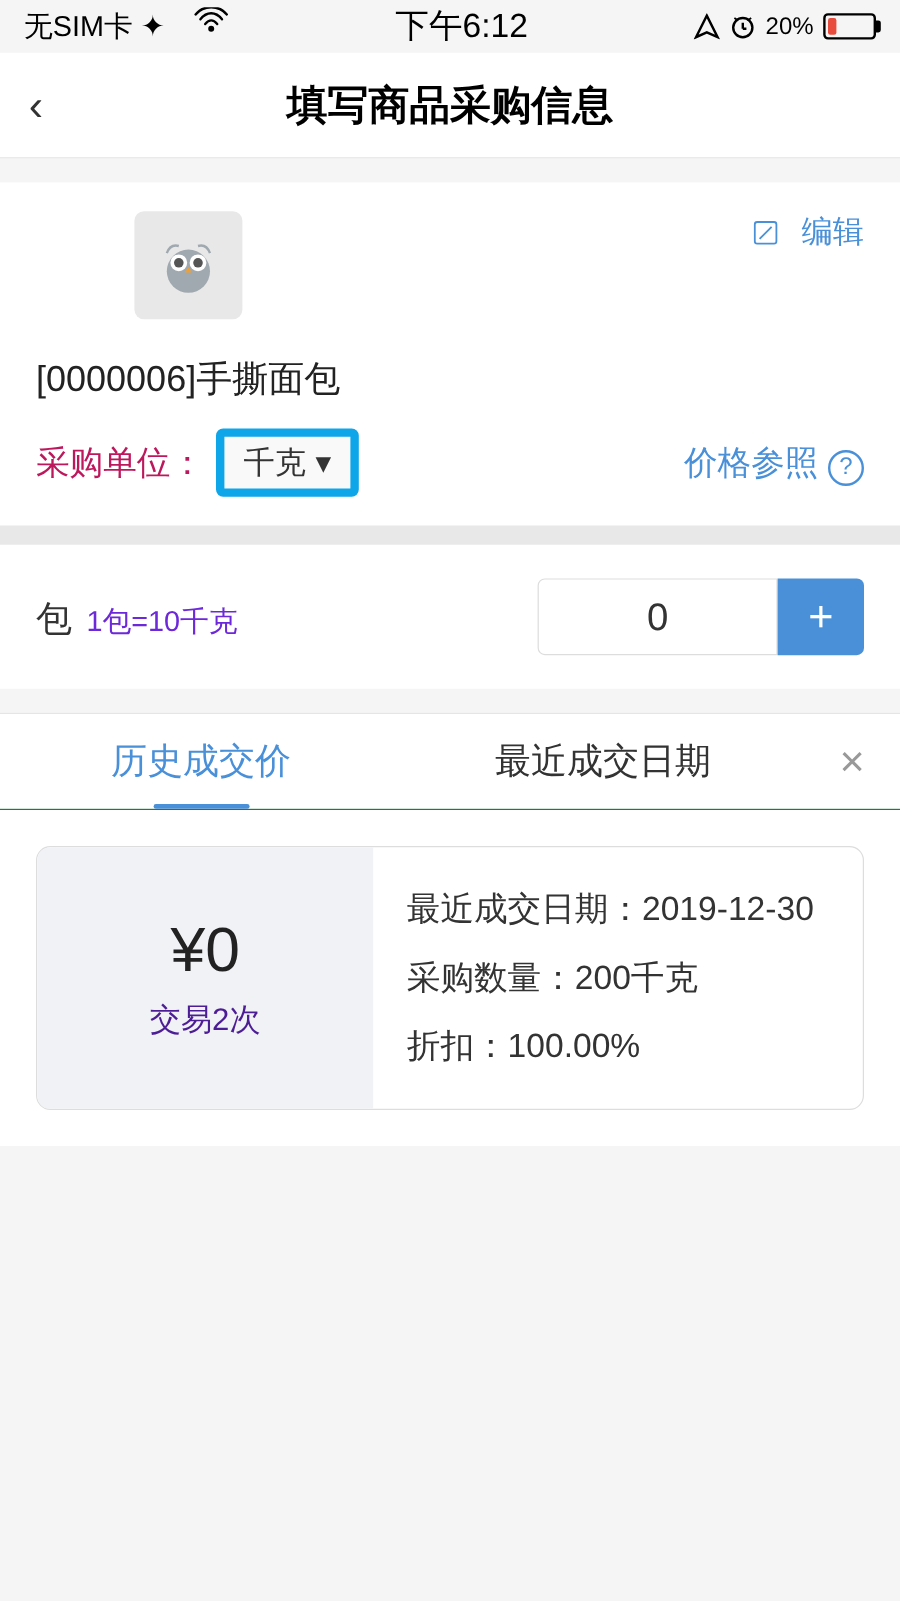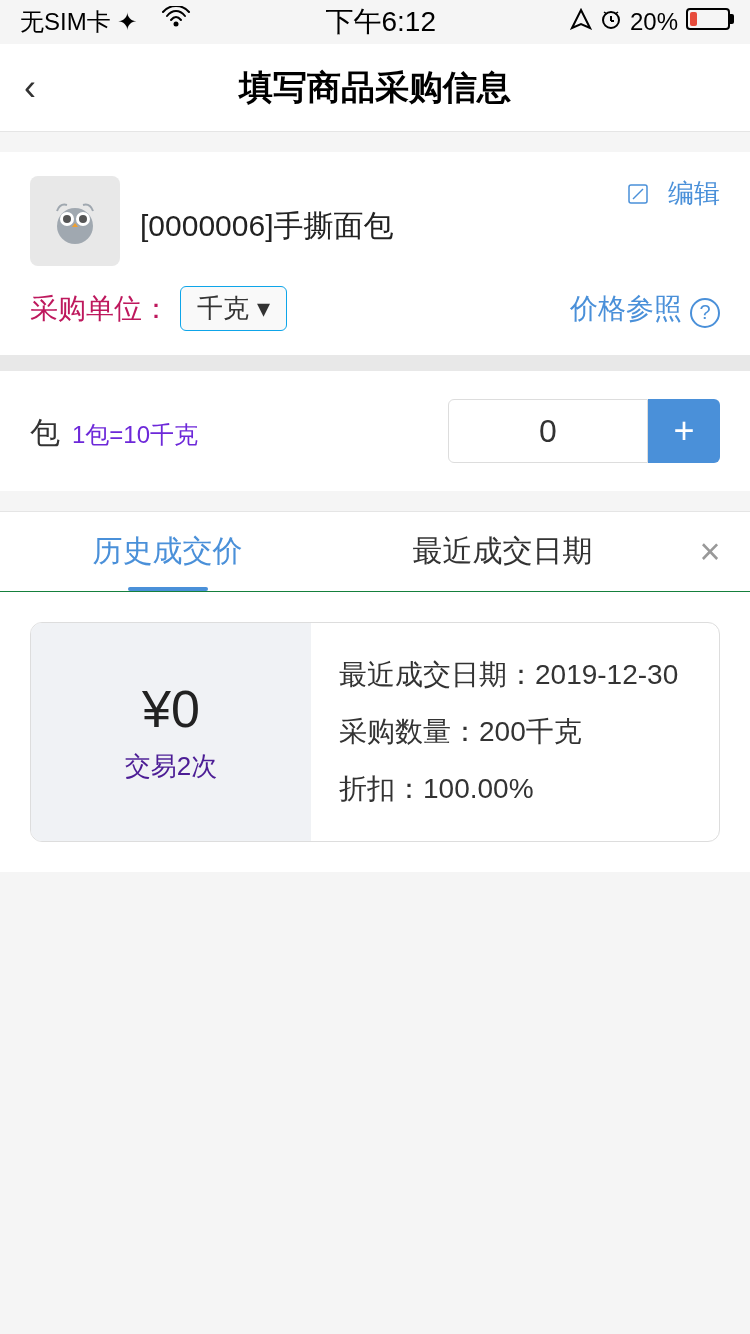--- a/index.html
+++ b/index.html
@@ -19,21 +19,21 @@
       background: #f5f5f5;
       display: flex;
       align-items: center;
       justify-content: space-between;
       padding: 0 20px;
       font-size: 24px;
       color: #000;
     }
     .status-left { display: flex; gap: 24px; }
     .status-center { font-size: 28px; font-weight: 500; }
-    .status-right { display: flex; align-items: flex-start; gap: 8px; font-size: 24px; }
+    .status-right { display: flex; align-items: flex-start; gap: 8px; font-size: 20px; }
     .battery {
       width: 44px; height: 22px;
       border: 2px solid #000;
       border-radius: 4px;
       position: relative;
       display: inline-flex;
       align-items: center;
       padding: 2px;
     }
     .battery::after {
@@ -87,20 +87,21 @@
     .product-header {
       display: flex;
       align-items: flex-start;
       justify-content: space-between;
       margin-bottom: 20px;
     }
     .product-left {
       display: flex;
       align-items: center;
       gap: 20px;
+      flex-direction: column;
     }
     .product-image {
       width: 90px;
       height: 90px;
       background: #e8e8e8;
       border-radius: 8px;
       display: flex;
       align-items: center;
       justify-content: center;
       overflow: hidden;
@@ -129,21 +130,21 @@
       justify-content: space-between;
       margin-top: 10px;
     }
     .unit-label {
       font-size: 28px;
       color: #be185d;
     }
     .unit-select {
       display: inline-flex;
       align-items: center;
-      border: 1px solid #0ea5e9;
+      border: 7px solid #0ea5e9;
       border-radius: 6px;
       padding: 4px 16px;
       font-size: 26px;
       color: #333;
       background: #f9f9f9;
       gap: 8px;
       cursor: pointer;
     }
     .price-ref {
       font-size: 28px;

